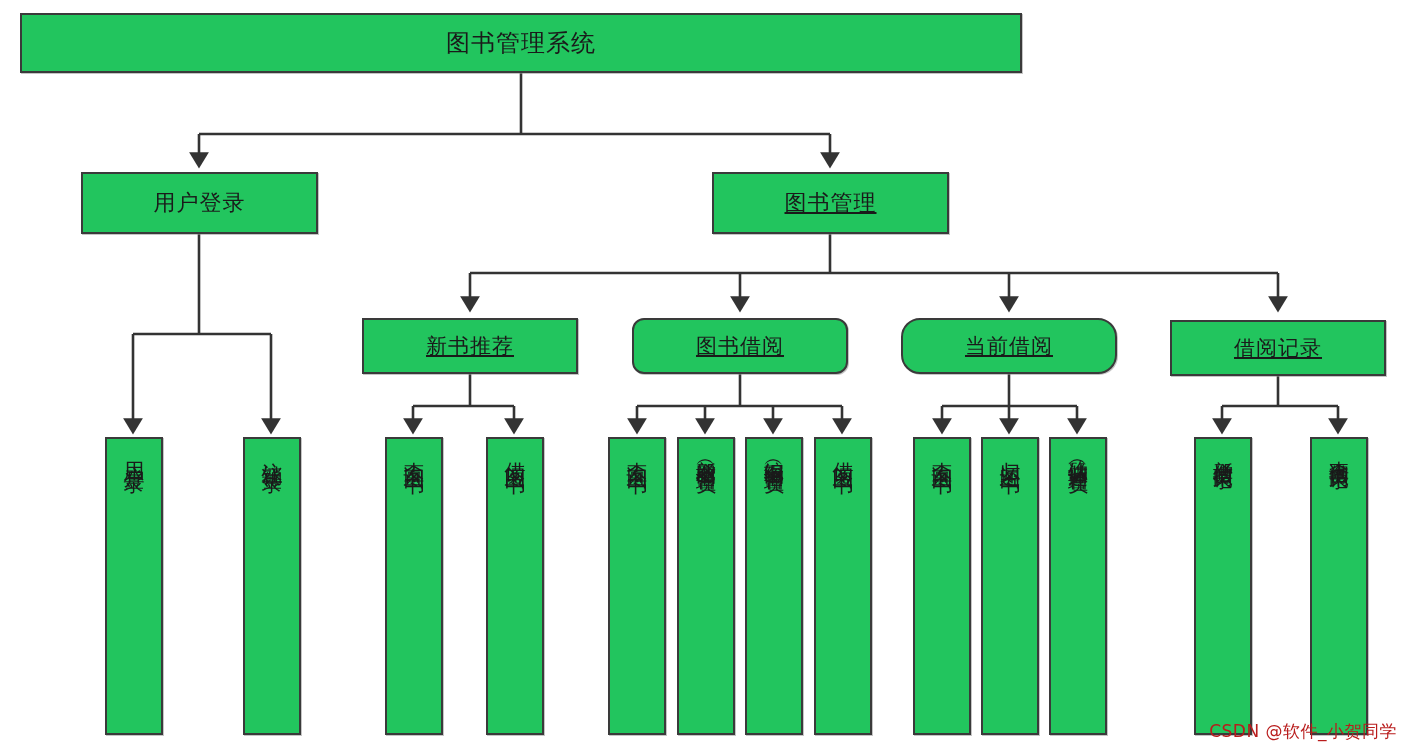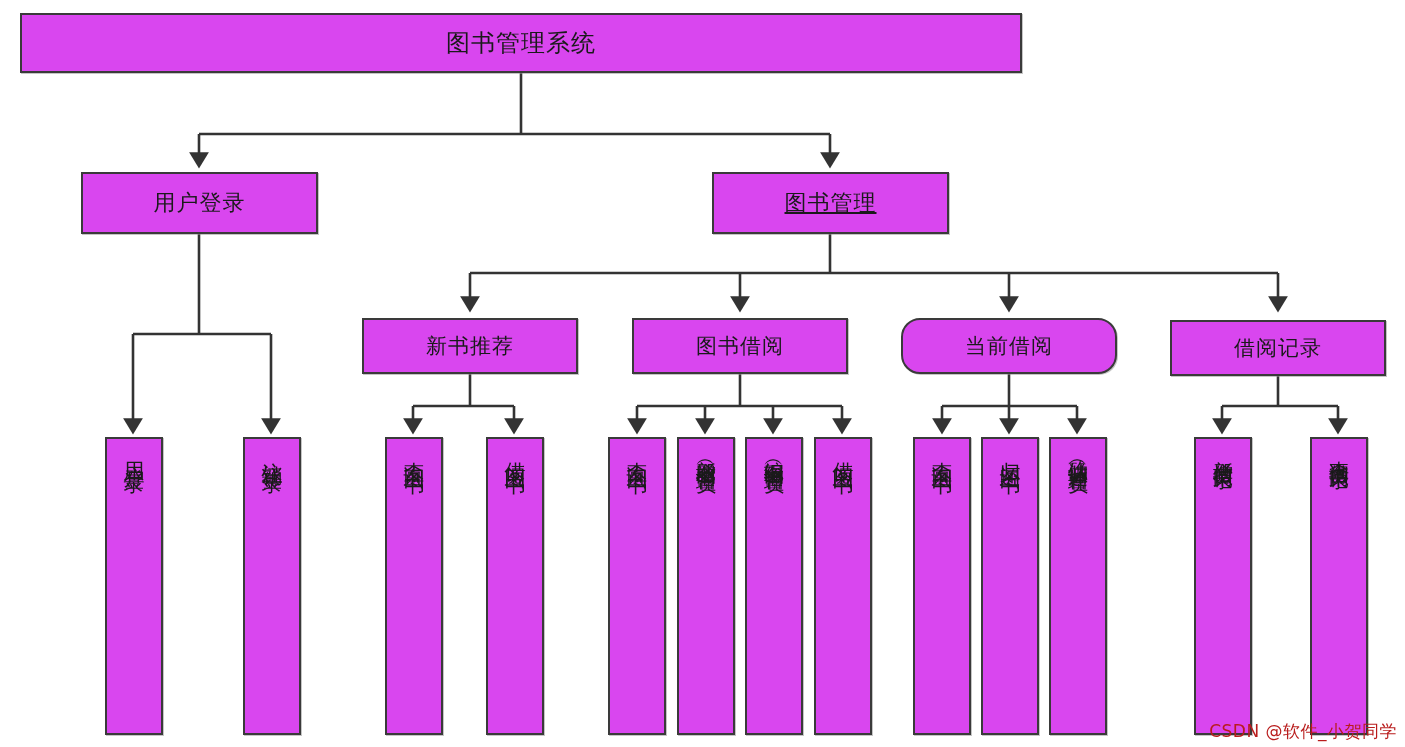--- a/index.html
+++ b/index.html
@@ -13,40 +13,40 @@
   }
   #diagram-root{position:absolute;left:0;top:0;width:1405px;height:747px;}
 
   
   #connectors{position:absolute;left:0;top:0;width:1405px;height:747px;z-index:1;}
 
   
   .node{
     position:absolute;
     box-sizing:border-box;
-    background:#d946ef;
+    background:#22c55e;
     border:2.5px solid #3a3a3a;
     z-index:2;
     display:flex;
     align-items:center;
     justify-content:center;
     color:#1a1a1a;
     box-shadow:1px 1px 0 rgba(150,150,150,.55);
   }
   .node .label{
     display:block;
     white-space:nowrap;
     letter-spacing:1px;
   }
 
   
   .node.root{font-size:24px;}
   
   .node.lvl1{font-size:22px;}
-  .node.lvl2{font-size:21px;}
+  .node.lvl2{font-size:21px;text-decoration:underline;}
 
   
   .node.leaf{
     align-items:flex-start;
     justify-content:center;
     padding-top:6px;
   }
   .node.leaf .label{
     writing-mode:vertical-rl;
     text-orientation:upright;
@@ -134,21 +134,21 @@
   </div>
 
   <div class="node lvl1" style="left:712px;top:172px;width:237px;height:62px;text-decoration:underline;">
     <span class="label">图书管理</span>
   </div>
 
   <div class="node lvl2" style="left:362px;top:318px;width:216px;height:56px;">
     <span class="label">新书推荐</span>
   </div>
 
-  <div class="node lvl2" style="left:632px;top:318px;width:216px;height:56px;">
+  <div class="node lvl2" style="left:632px;top:318px;width:216px;height:56px;border-radius:12px;">
     <span class="label">图书借阅</span>
   </div>
 
   <div class="node lvl2" style="left:901px;top:318px;width:216px;height:56px;border-radius:19px;">
     <span class="label">当前借阅</span>
   </div>
 
   <div class="node lvl2" style="left:1170px;top:320px;width:216px;height:56px;">
     <span class="label">借阅记录</span>
   </div>

